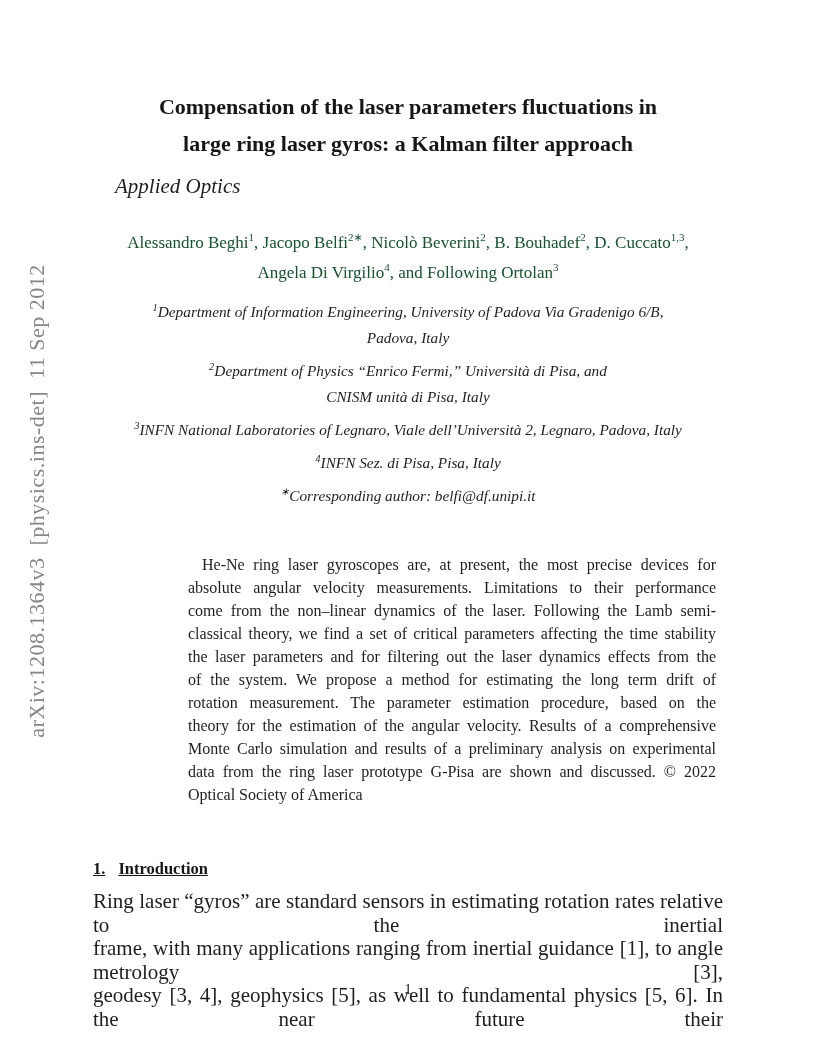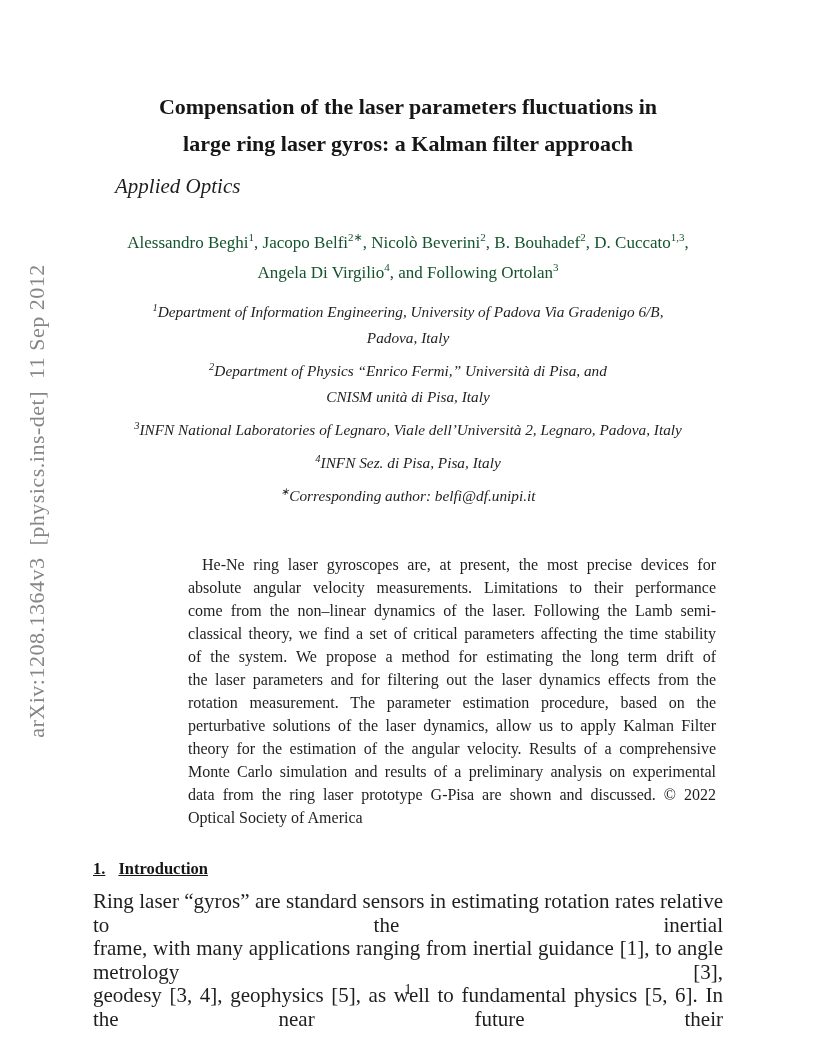--- a/index.html
+++ b/index.html
@@ -159,24 +159,23 @@
       <div class="affil">
         <div class="affil-line"><sup>∗</sup>Corresponding author: belfi@df.unipi.it</div>
       </div>
     </div>
 
   <div class="abstract">
       <div class="line">He-Ne ring laser gyroscopes are, at present, the most precise devices for</div>
       <div class="line">absolute angular velocity measurements. Limitations to their performance</div>
       <div class="line">come from the non–linear dynamics of the laser. Following the Lamb semi-</div>
       <div class="line">classical theory, we find a set of critical parameters affecting the time stability</div>
+      <div class="line">the laser parameters and for filtering out the laser dynamics effects from the</div>
       <div class="line">of the system. We propose a method for estimating the long term drift of</div>
-      <div class="line">the laser parameters and for filtering out the laser dynamics effects from the</div>
       <div class="line">rotation measurement. The parameter estimation procedure, based on the</div>
-      <div class="line">perturbative solutions of the laser dynamics, allow us to apply Kalman Filter</div>
       <div class="line">theory for the estimation of the angular velocity. Results of a comprehensive</div>
       <div class="line">Monte Carlo simulation and results of a preliminary analysis on experimental</div>
       <div class="line">data from the ring laser prototype G-Pisa are shown and discussed.  © 2022</div>
       <div class="line lastline">Optical Society of America</div>
     </div>
 
   <div class="section-heading">
     <span class="secnum">1.</span><span>Introduction</span>
   </div>
 

